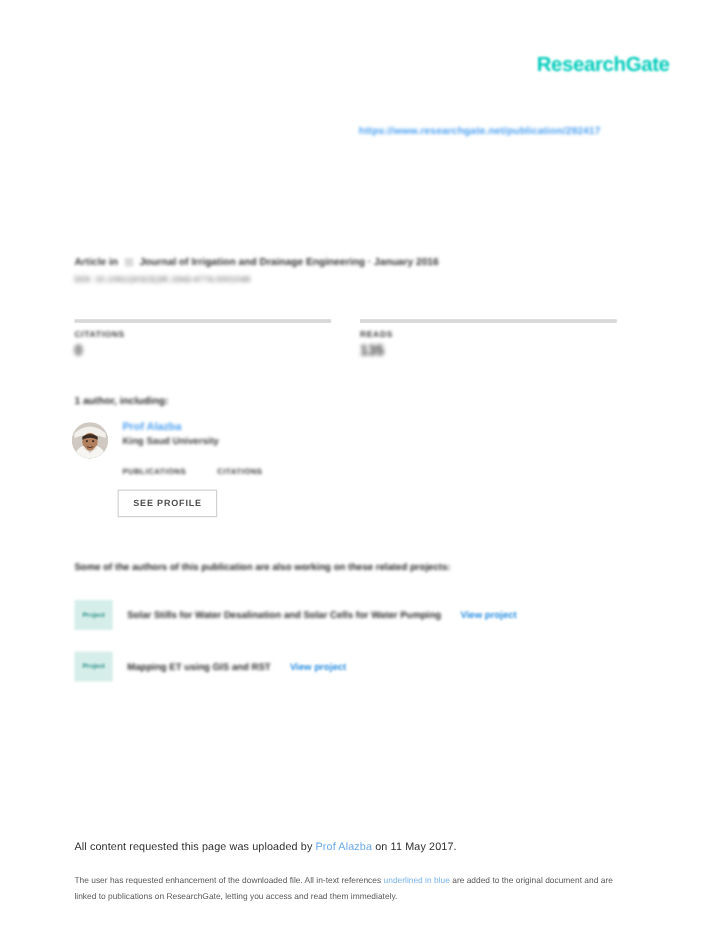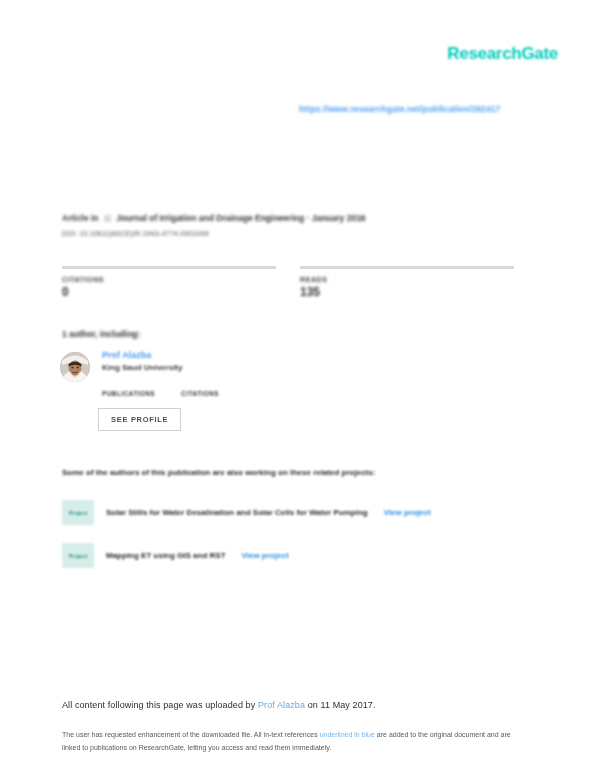--- a/index.html
+++ b/index.html
@@ -333,21 +333,21 @@
     <div class="project-link">View project</div>
   </div>
 
   <div class="project-row r2">
     <div class="project-badge">Project</div>
     <div class="project-title">Mapping ET using GIS and RST</div>
     <div class="project-link">View project</div>
   </div>
 
   <div class="footer-upload">
-    <span>All content following this page was uploaded by</span>
+    <span>All content requested this page was uploaded by</span>
     <span class="link">Prof Alazba</span>
     <span>on 11 May 2017.</span>
   </div>
 
   <div class="footer-note">
     <span>The user has requested enhancement of the downloaded file. All in-text references</span>
     <span class="link">underlined in blue</span>
     <span>are added to the original document and are linked to publications on ResearchGate, letting you access and read them immediately.</span>
   </div>
 

